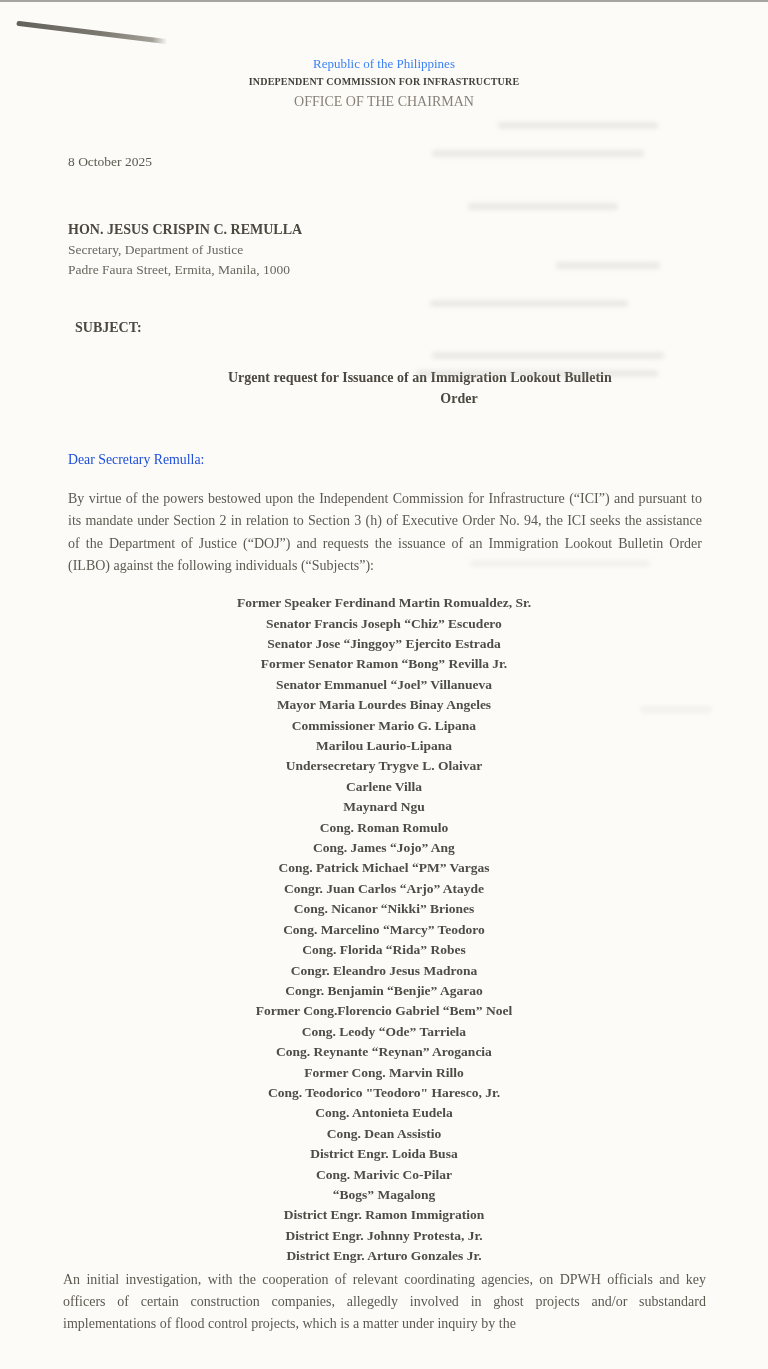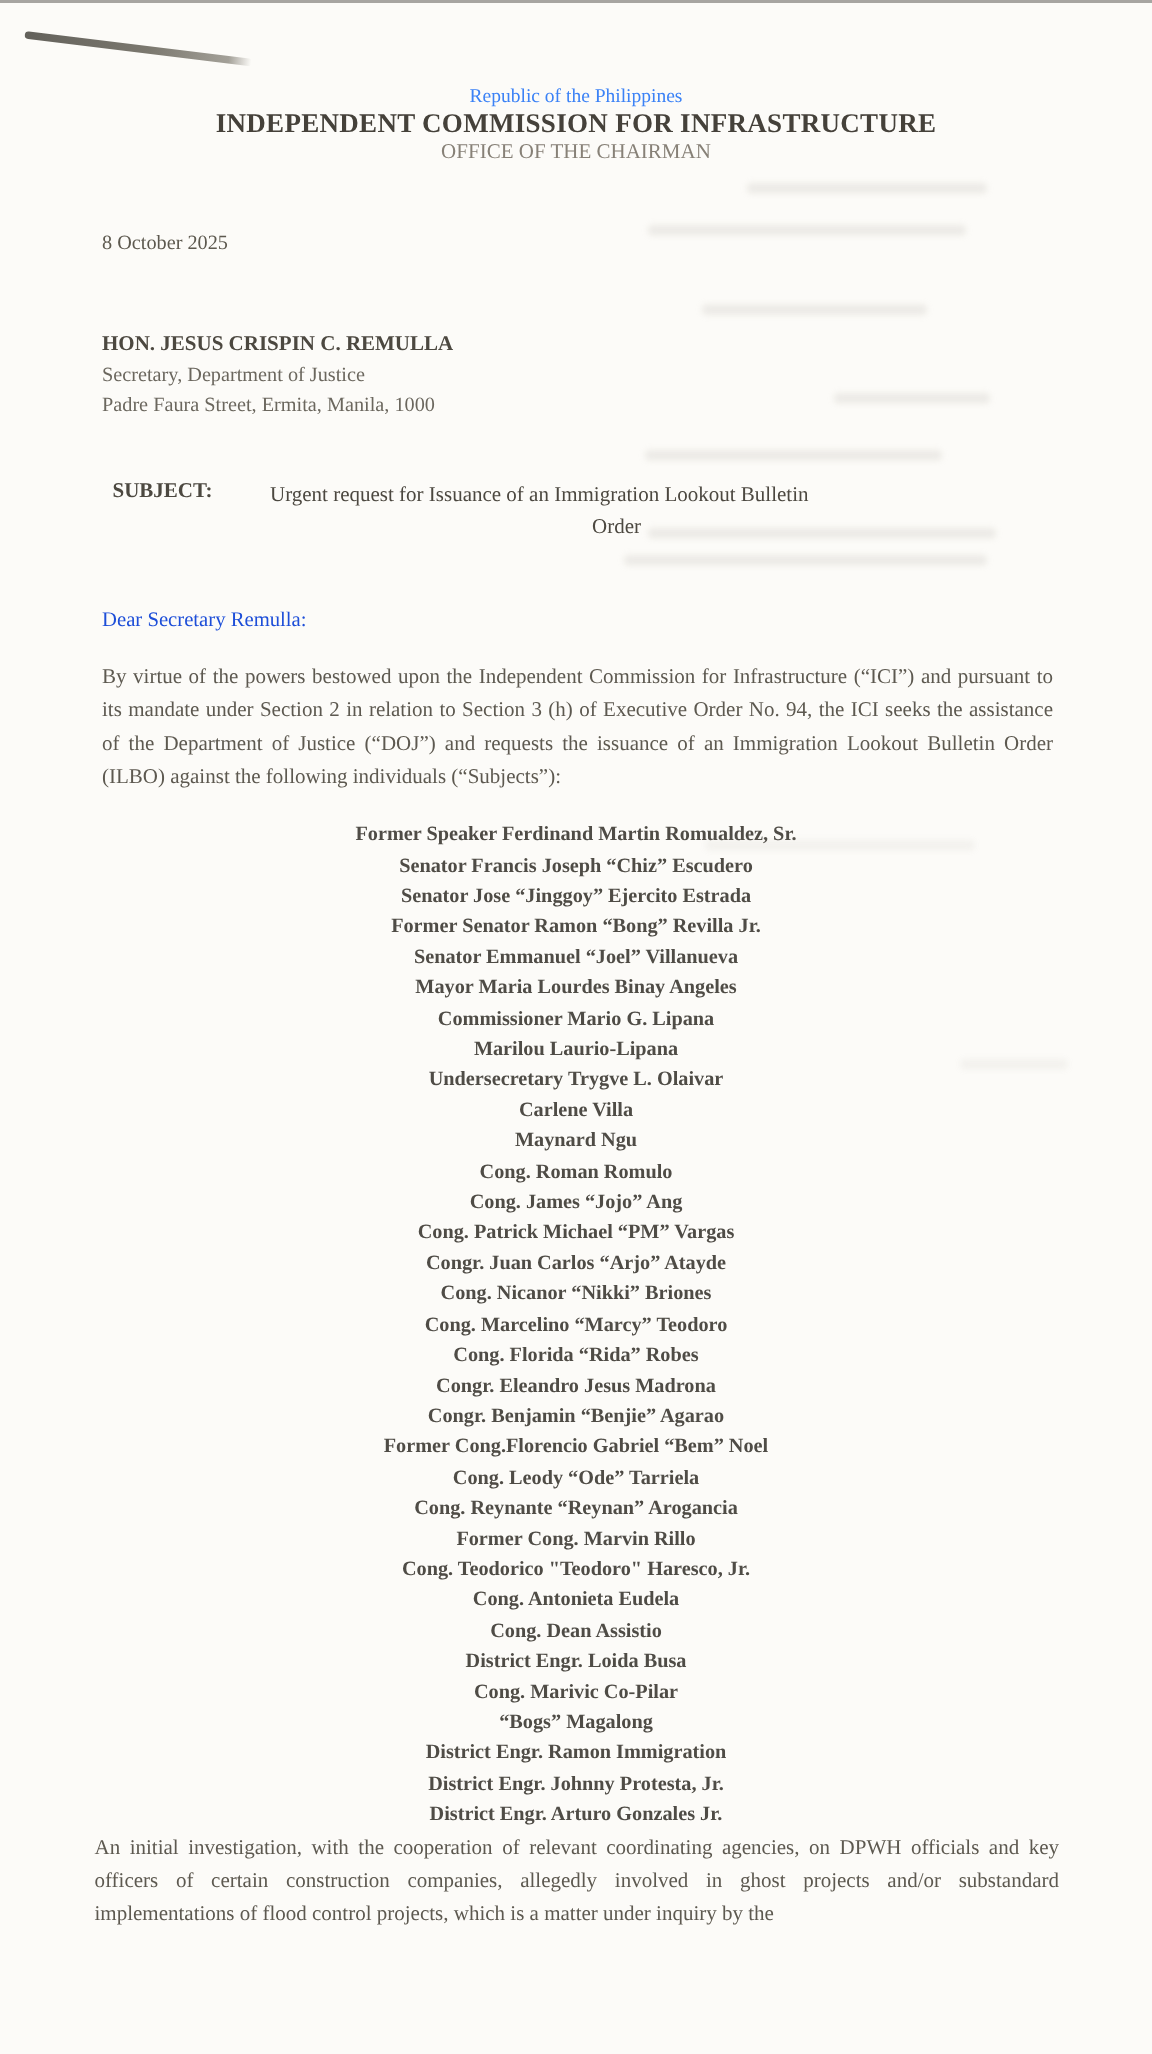--- a/index.html
+++ b/index.html
@@ -41,31 +41,31 @@
   .g3 { left: 468px; top: 203px; width: 150px; height: 7px; }
   .g4 { left: 556px; top: 262px; width: 104px; height: 7px; }
   .g5 { left: 430px; top: 300px; width: 198px; height: 7px; }
   .g6 { left: 432px; top: 352px; width: 232px; height: 7px; }
   .g7 { left: 416px; top: 370px; width: 242px; height: 7px; }
   .g8 { left: 470px; top: 560px; width: 180px; height: 7px; opacity:.6; }
   .g9 { left: 640px; top: 706px; width: 72px;  height: 7px; opacity:.6; }
 
   header { text-align: center; padding-top: 56px; }
   .rep    { font-size: 13px;   line-height: 16px; color: #3b82f6; }
-  .comm   { font-size: 18px; line-height: 20px; font-weight: bold; letter-spacing: 0.2px; color: #45413a; }
+  .comm   { font-size: 10px; line-height: 20px; font-weight: bold; letter-spacing: 0.2px; color: #45413a; }
   .office { font-size: 14px;   line-height: 19px; color: #878177; }
 
   .date { margin: 42px 0 0 68px; font-size: 13.5px; line-height: 17px; color: #5d594f; }
 
   .recipient { margin: 50px 0 12px 68px; font-size: 13.5px; line-height: 20px; color: #6b675e; }
   .r-name { font-size: 14px; font-weight: bold; color: #4c4840; }
 
-  .subject-row { display: flex; margin: 40px 0 0 75px; }
+  .subject-row { display: flex; margin: 40px 0 0 75px; gap: 48px; }
   .subject-label { width: 74px; font-size: 14px; font-weight: bold; color: #4c4840; flex: none; }
-  .subject-text { width: 462px; margin-left: 31px; font-size: 14px; font-weight: normal; line-height: 21px; color: #4c4840; }
+  .subject-text { width: 462px; margin-left: 31px; font-size: 14px; font-weight: bold; line-height: 21px; color: #4c4840; margin-top: 47px; }
   .subject-line2 { text-align: center; }
 
   .salutation { margin: 42px 0 0 68px; font-size: 13.8px; line-height: 17px; color: #1d4ed8; }
 
   .para {
     margin: 20px 66px 0 68px;
     font-size: 14px;
     line-height: 22.3px;
     text-align: justify;
     color: #5d5950;

